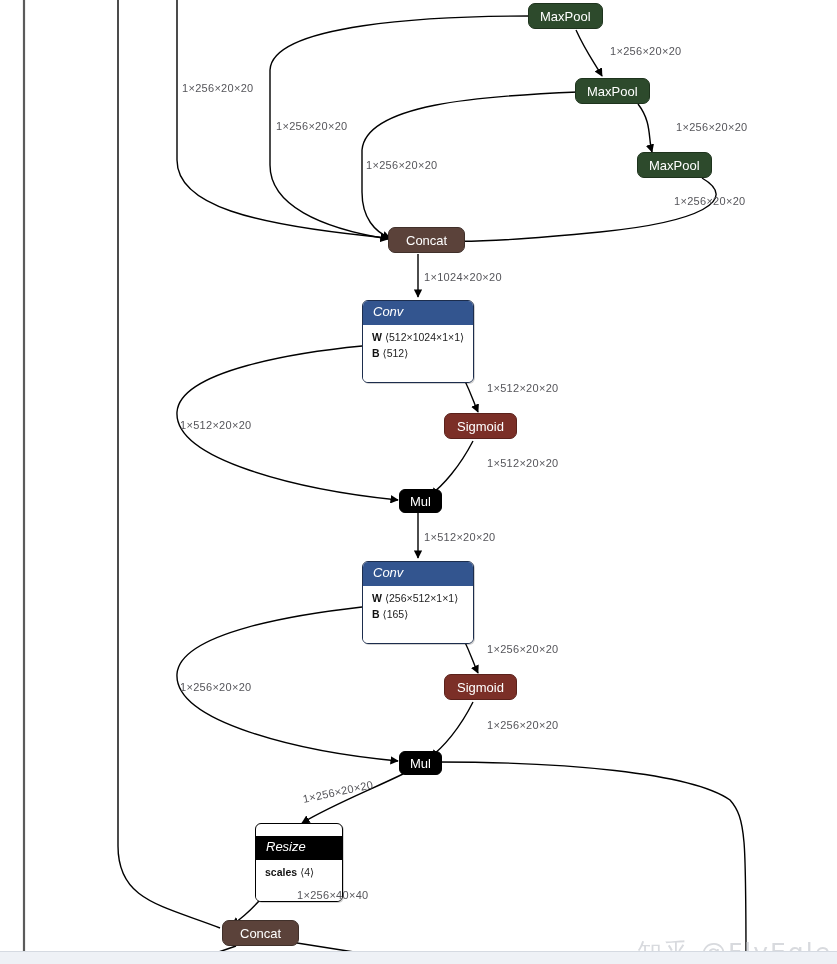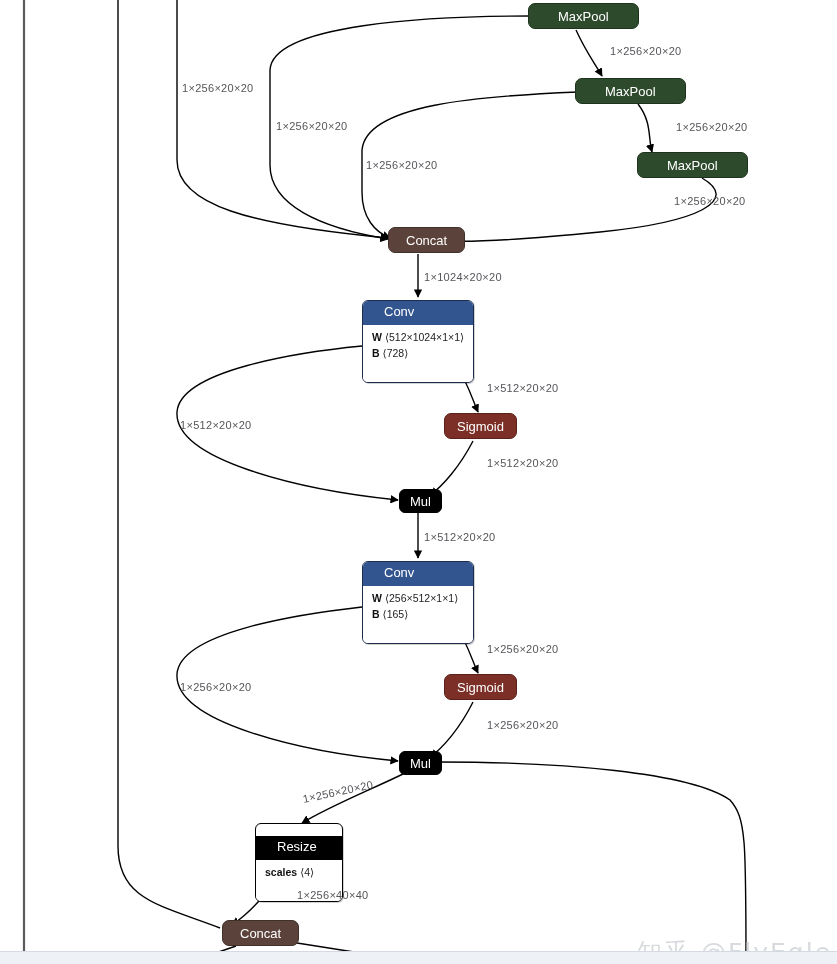--- a/index.html
+++ b/index.html
@@ -57,21 +57,21 @@
     align-items: center;
     justify-content: center;
     white-space: nowrap;
     box-sizing: border-box;
     line-height: 1;
   }
   .node-maxpool {
     background: #2d4a2c;
     border: 1px solid #1e331d;
     height: 26px;
-    padding: 0 29px;
+    padding: 0 11px;
   }
   .node-concat {
     background: #5b423a;
     border: 1px solid #40302a;
     height: 26px;
     padding: 0 17px;
   }
   .node-sigmoid {
     background: #7b2f27;
     border: 1px solid #5a211b;
@@ -96,22 +96,23 @@
     border: 1px solid #1c2d4d;
     box-shadow: 1px 1px 0 rgba(0,0,0,0.18);
   }
   .node-box.dark {
     border: 1px solid #000000;
   }
   .box-header {
     background: #33558f;
     color: #ffffff;
     font-size: 13px;
-    padding: 4px 9px 5px 21px;
+    padding: 4px 9px 5px 10px;
     line-height: 1.15;
+    font-style: italic;
   }
   .node-box.dark .box-header {
     background: #000000;
     margin-top: 12px;
   }
   .box-body {
     background: #ffffff;
     padding: 4px 9px 21px 9px;
   }
   .param-row {
@@ -214,21 +215,21 @@
     <span>Concat</span>
   </div>
 
   <div class="node-box" style="left:362px; top:300px;">
     <div class="box-header">Conv</div>
     <div class="box-body">
       <div class="param-row">
         <span class="param-key">W</span><span class="param-val">⟨512×1024×1×1⟩</span>
       </div>
       <div class="param-row">
-        <span class="param-key">B</span><span class="param-val">⟨728⟩</span>
+        <span class="param-key">B</span><span class="param-val">⟨512⟩</span>
       </div>
     </div>
   </div>
 
   <div class="node node-sigmoid" style="left:444px; top:413px;">
     <span>Sigmoid</span>
   </div>
 
   <div class="node node-mul" style="left:399px; top:489px;">
     <span>Mul</span>

